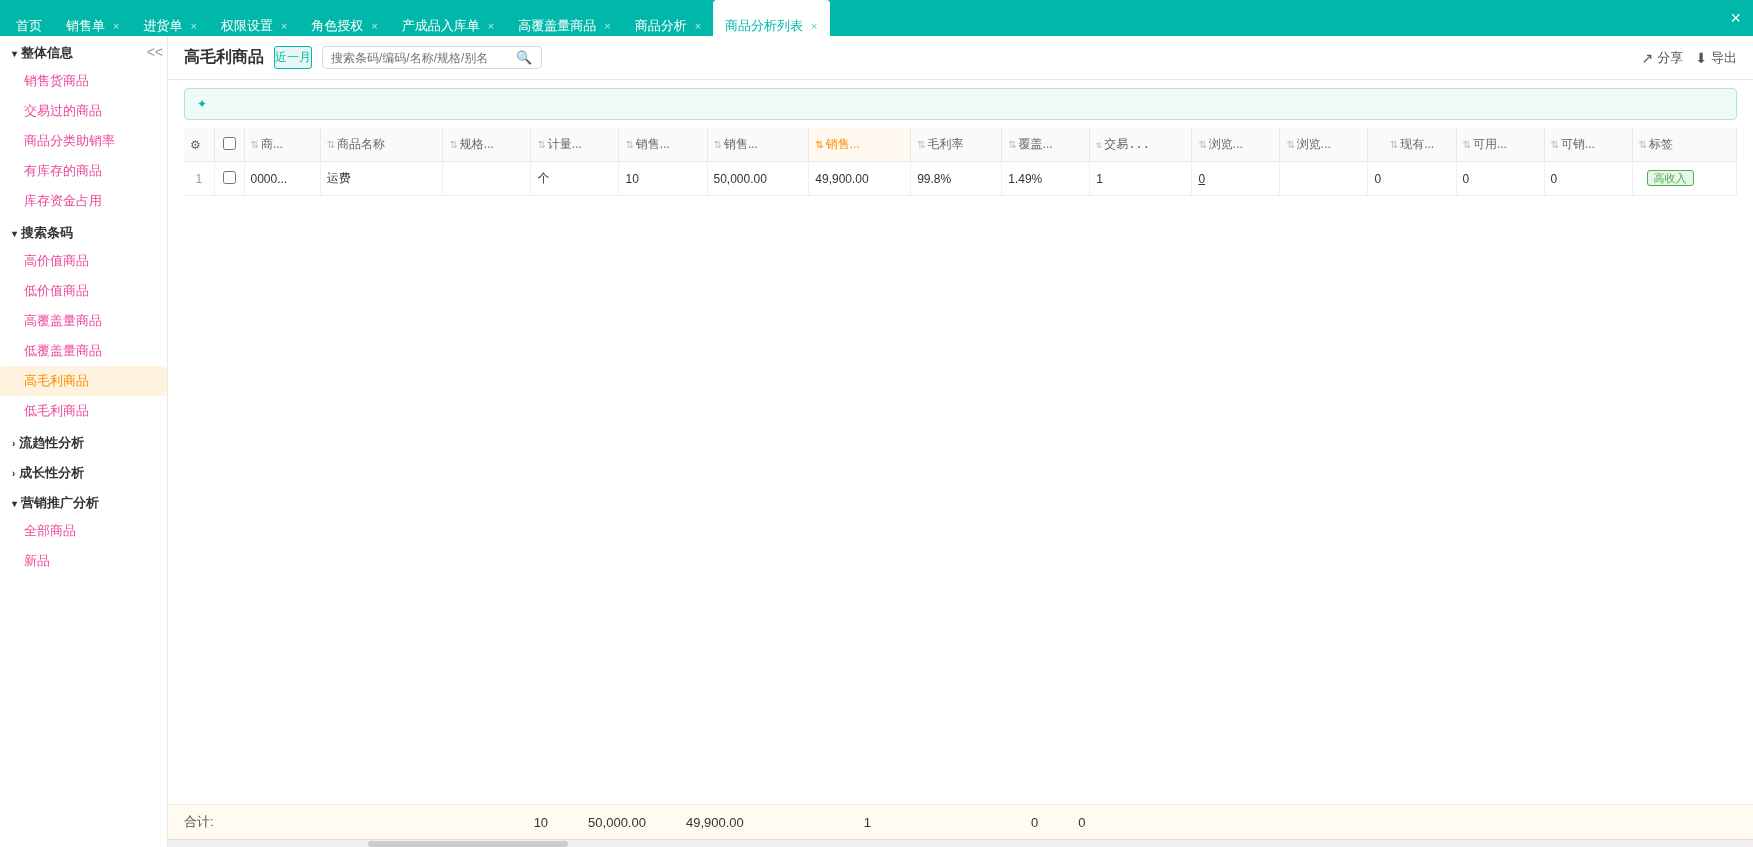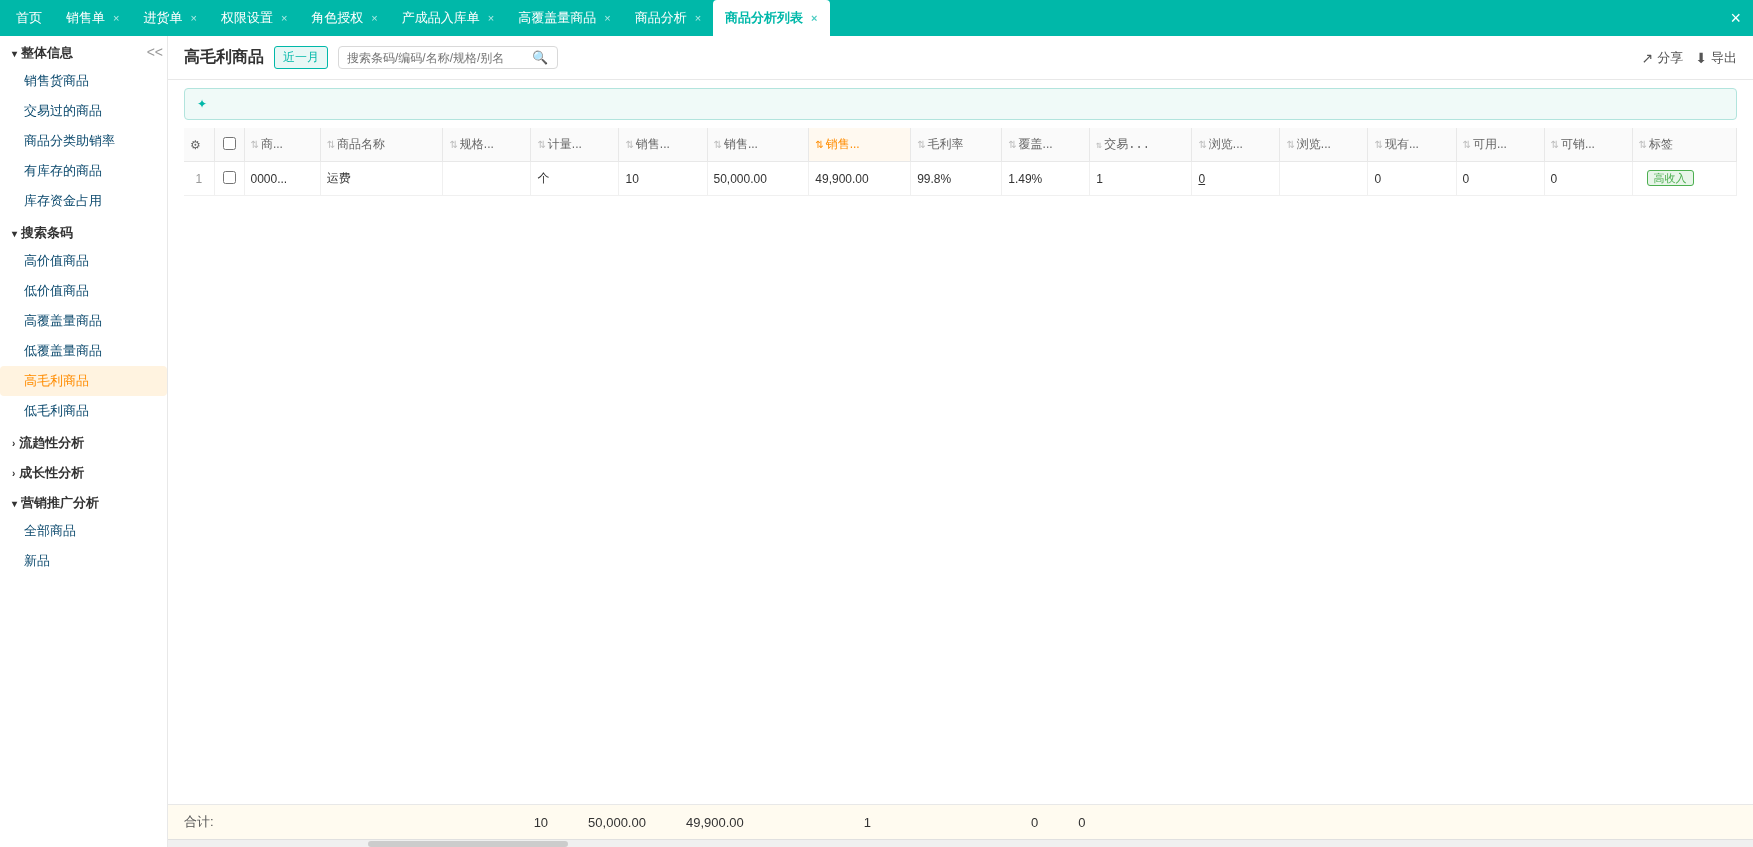--- a/index.html
+++ b/index.html
@@ -9,35 +9,34 @@
     .top-nav {
       background: #00b8a9;
       display: flex;
       align-items: center;
       height: 36px;
       padding: 0 4px;
       color: #fff;
       position: relative;
     }
     .top-nav .nav-item {
-      padding: 0 12px;
+      padding: 8px 12px;
       height: 36px;
       line-height: 36px;
       cursor: pointer;
       white-space: nowrap;
       font-size: 13px;
       display: flex;
-      align-items: flex-end;
+      align-items: flex-start;
       gap: 4px;
     }
     .top-nav .nav-item.active {
       background: #fff;
       color: #00b8a9;
       border-radius: 4px 4px 0 0;
-      font-weight: bold;
     }
     .top-nav .close-icon { font-size: 11px; margin-left: 4px; opacity: 0.7; }
     .top-nav .nav-close { margin-left: auto; font-size: 18px; cursor: pointer; padding: 0 8px; }
 
     
     .main-layout {
       display: flex;
       height: calc(847px - 36px);
     }
 
@@ -66,21 +65,21 @@
       font-size: 13px;
       color: #333;
       font-weight: bold;
       cursor: pointer;
     }
     .sidebar-group-header .arrow { margin-right: 4px; font-size: 10px; }
     .sidebar-item {
       padding: 6px 12px 6px 24px;
       cursor: pointer;
       font-size: 13px;
-      color: #0c4a6e;
+      color: #ec4899;
       white-space: nowrap;
     }
     .sidebar-item.active {
       background: #fff3e0;
       color: #ff8c00;
       border-radius: 4px;
     }
 
     
     .content-area {
@@ -102,21 +101,21 @@
     .content-title {
       font-size: 16px;
       font-weight: bold;
       color: #333;
     }
     .time-filter-btn {
       background: #e8f7f5;
       color: #00b8a9;
       border: 1px solid #00b8a9;
       border-radius: 3px;
-      padding: 2px 8px;
+      padding: 2px 0;
       font-size: 12px;
       cursor: pointer;
     }
     .search-box {
       display: flex;
       align-items: center;
       border: 1px solid #d9d9d9;
       border-radius: 4px;
       padding: 3px 8px;
       width: 220px;
@@ -415,21 +414,21 @@
             </th>
             <th style="cursor:pointer;font-family:Liberation Mono, monospace;">
               <span class="col-sort">⇅</span><span>交易...</span>
             </th>
             <th style="cursor:pointer;">
               <span class="col-sort">⇅</span><span>浏览...</span>
             </th>
             <th style="cursor:pointer;">
               <span class="col-sort">⇅</span><span>浏览...</span>
             </th>
-            <th style="cursor:pointer;">
+            <th style="cursor:pointer;text-align:center;">
               <span class="col-sort">⇅</span><span>现有...</span>
             </th>
             <th style="cursor:pointer;">
               <span class="col-sort">⇅</span><span>可用...</span>
             </th>
             <th style="cursor:pointer;">
               <span class="col-sort">⇅</span><span>可销...</span>
             </th>
             <th style="cursor:pointer;">
               <span class="col-sort">⇅</span><span>标签</span>

